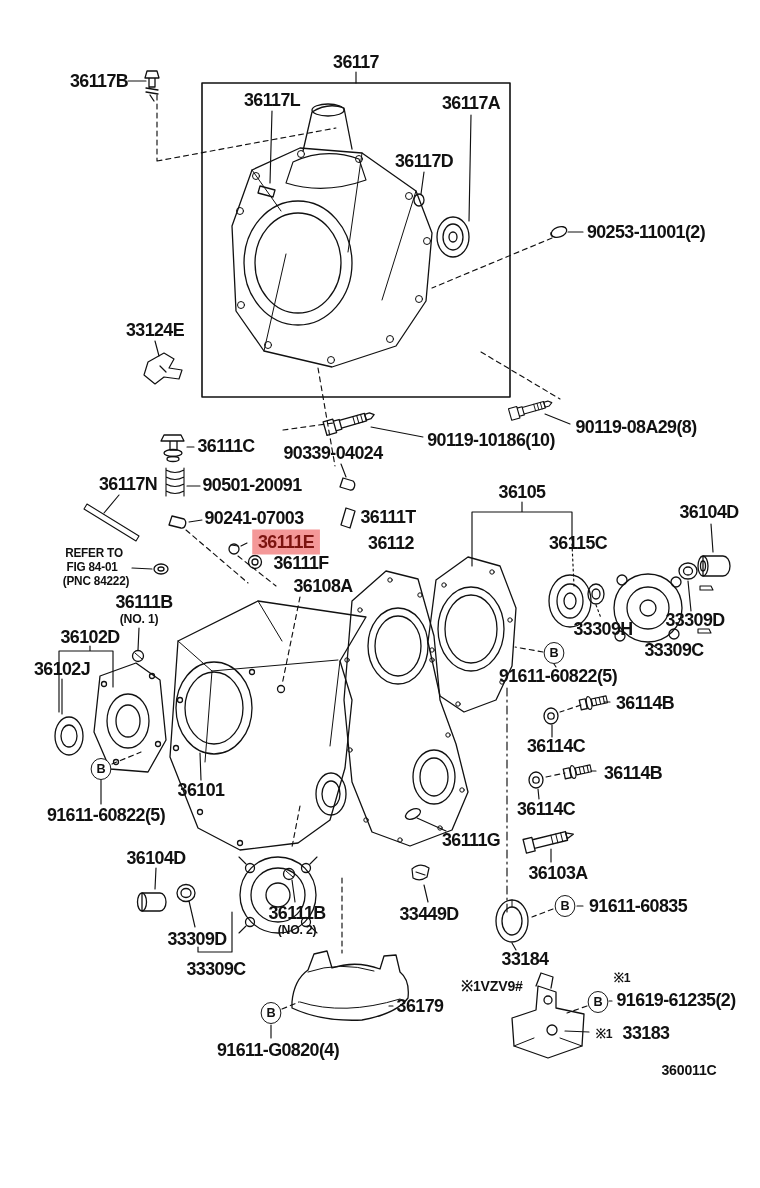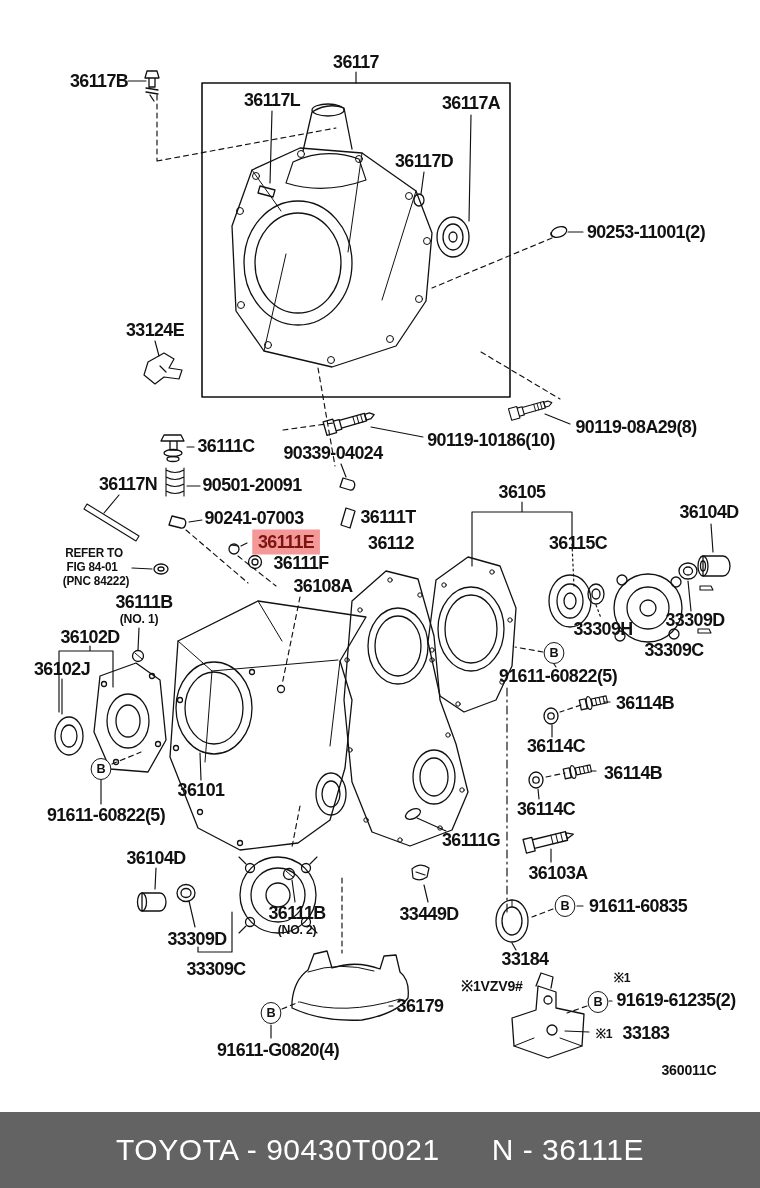--- a/index.html
+++ b/index.html
@@ -327,17 +327,13 @@
       <div class="lbl marker" style="left: 598px; top: 1002px;">B</div>
       <div class="lbl" style="left: 676px; top: 1000px;">91619-61235(2)</div>
       <div class="lbl" style="left: 420px; top: 1006px;">36179</div>
       <div class="lbl marker" style="left: 271px; top: 1013px;">B</div>
       <div class="lbl note" style="left: 604px; top: 1033px; font-size: 13px;">※1</div>
       <div class="lbl" style="left: 646px; top: 1033px;">33183</div>
       <div class="lbl" style="left: 278px; top: 1050px;">91611-G0820(4)</div>
       <div class="lbl note" style="left: 689px; top: 1069px; font-size: 15px;">360011C</div>
     </div>
 
-  <div id="footer">
-    <span>TOYOTA - 90430T0021</span>
-    <span>N - 36111E</span>
-  </div>
 </div>
 
 </body></html>

